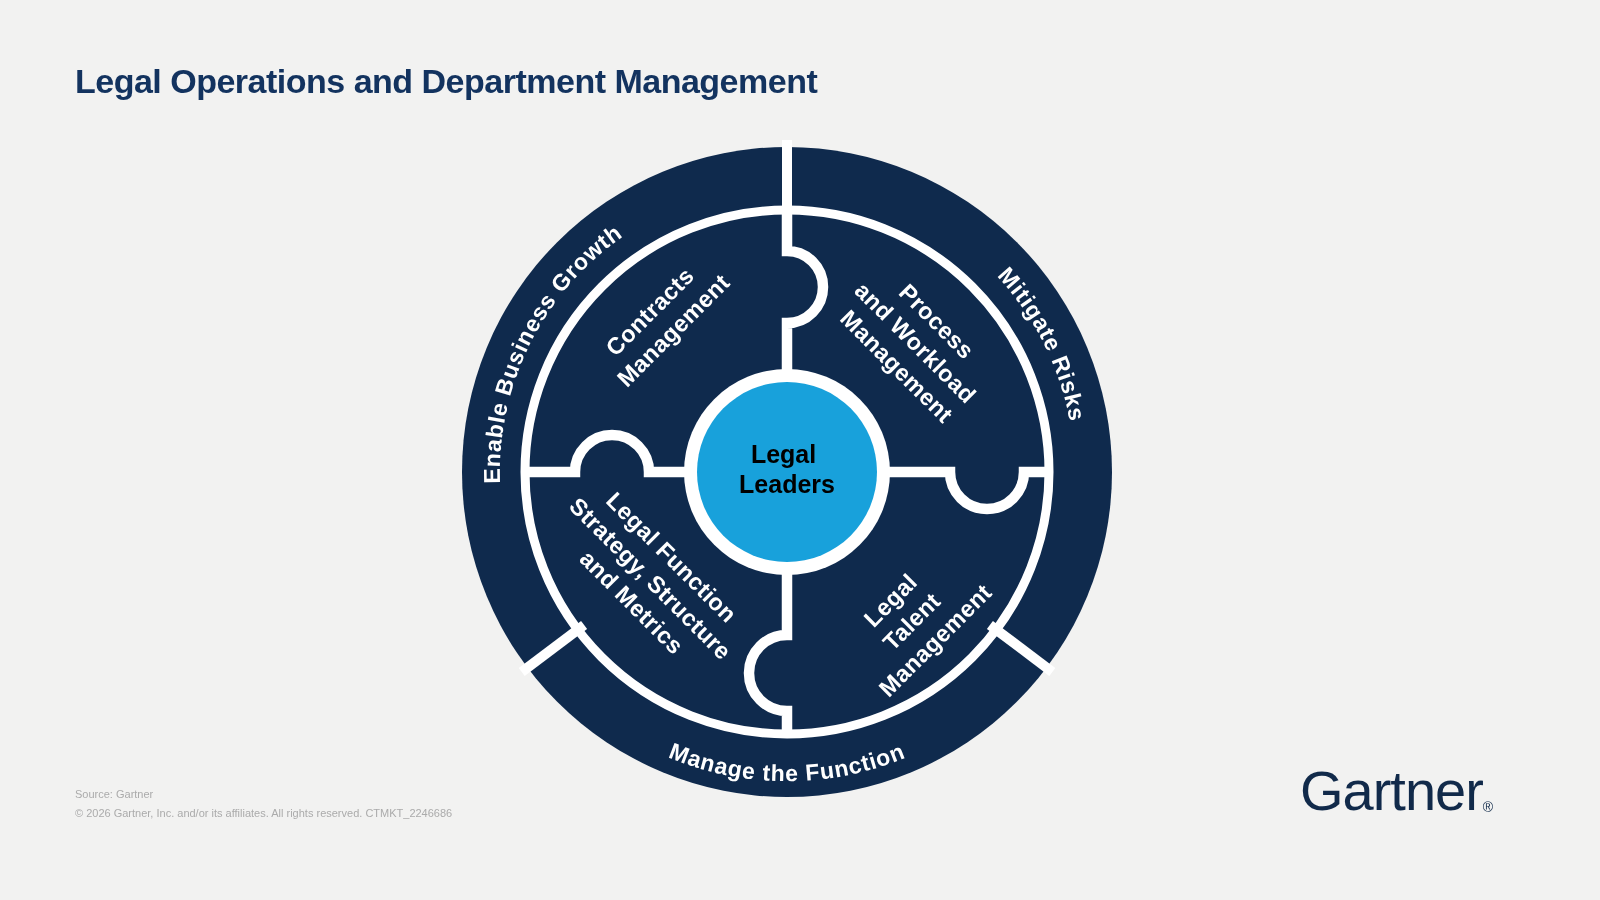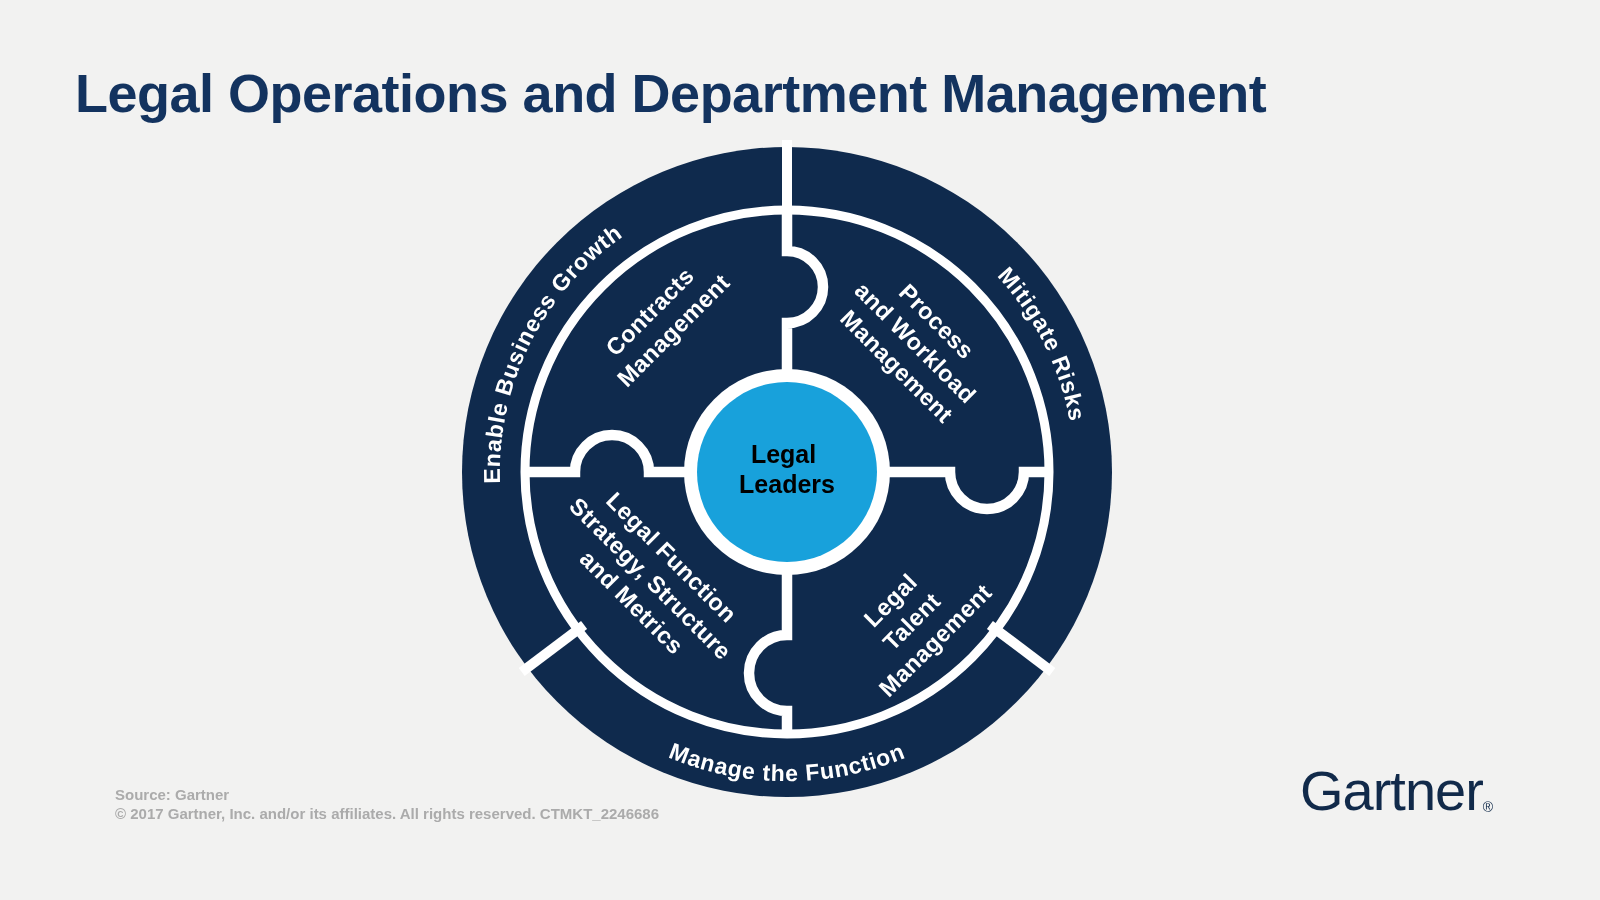--- a/index.html
+++ b/index.html
@@ -7,21 +7,21 @@
   body {
     position: relative;
     background: #F2F2F1;
     font-family: "Liberation Sans", sans-serif;
     overflow: hidden;
   }
   .page-title {
     position: absolute;
     left: 75px;
     top: 62px;
-    font-size: 54px;
+    font-size: 34px;
     font-weight: 700;
     letter-spacing: -0.5px;
     color: #13335F;
   }
   .wheel-wrap {
     position: absolute;
     left: 447px;
     top: 132px;
     width: 680px;
     height: 680px;
@@ -41,25 +41,24 @@
     letter-spacing: 0.8px;
   }
   .hub-label {
     font-size: 25px;
     fill: #000000;
   }
   .footer {
     position: absolute;
     left: 75px;
     top: 785px;
-    font-size: 15px;
+    font-size: 11px;
     line-height: 19px;
     color: #ABABAB;
-    font-weight: 700;
-    margin-left: 40px;
+    font-weight: 400;
   }
   .logo {
     position: absolute;
     left: 1300px;
     top: 758px;
     font-size: 56px;
     font-weight: 400;
     letter-spacing: -1px;
     color: #112A4A;
   }
@@ -135,16 +134,16 @@
       <textPath href="#arcRight" startOffset="50%" text-anchor="middle">Mitigate Risks</textPath>
     </text>
     <text class="outer-label">
       <textPath href="#arcBottom" startOffset="50%" text-anchor="middle">Manage the Function</textPath>
     </text>
   </svg>
 </div>
 
 <div class="footer">
   <div>Source: Gartner</div>
-  <div>© 2017 Gartner, Inc. and/or its affiliates. All rights reserved. CTMKT_2246686</div>
+  <div>© 2026 Gartner, Inc. and/or its affiliates. All rights reserved. CTMKT_2246686</div>
 </div>
 
 <div class="logo"><span>Gartner</span><span class="reg">®</span></div>
 
 </body></html>

